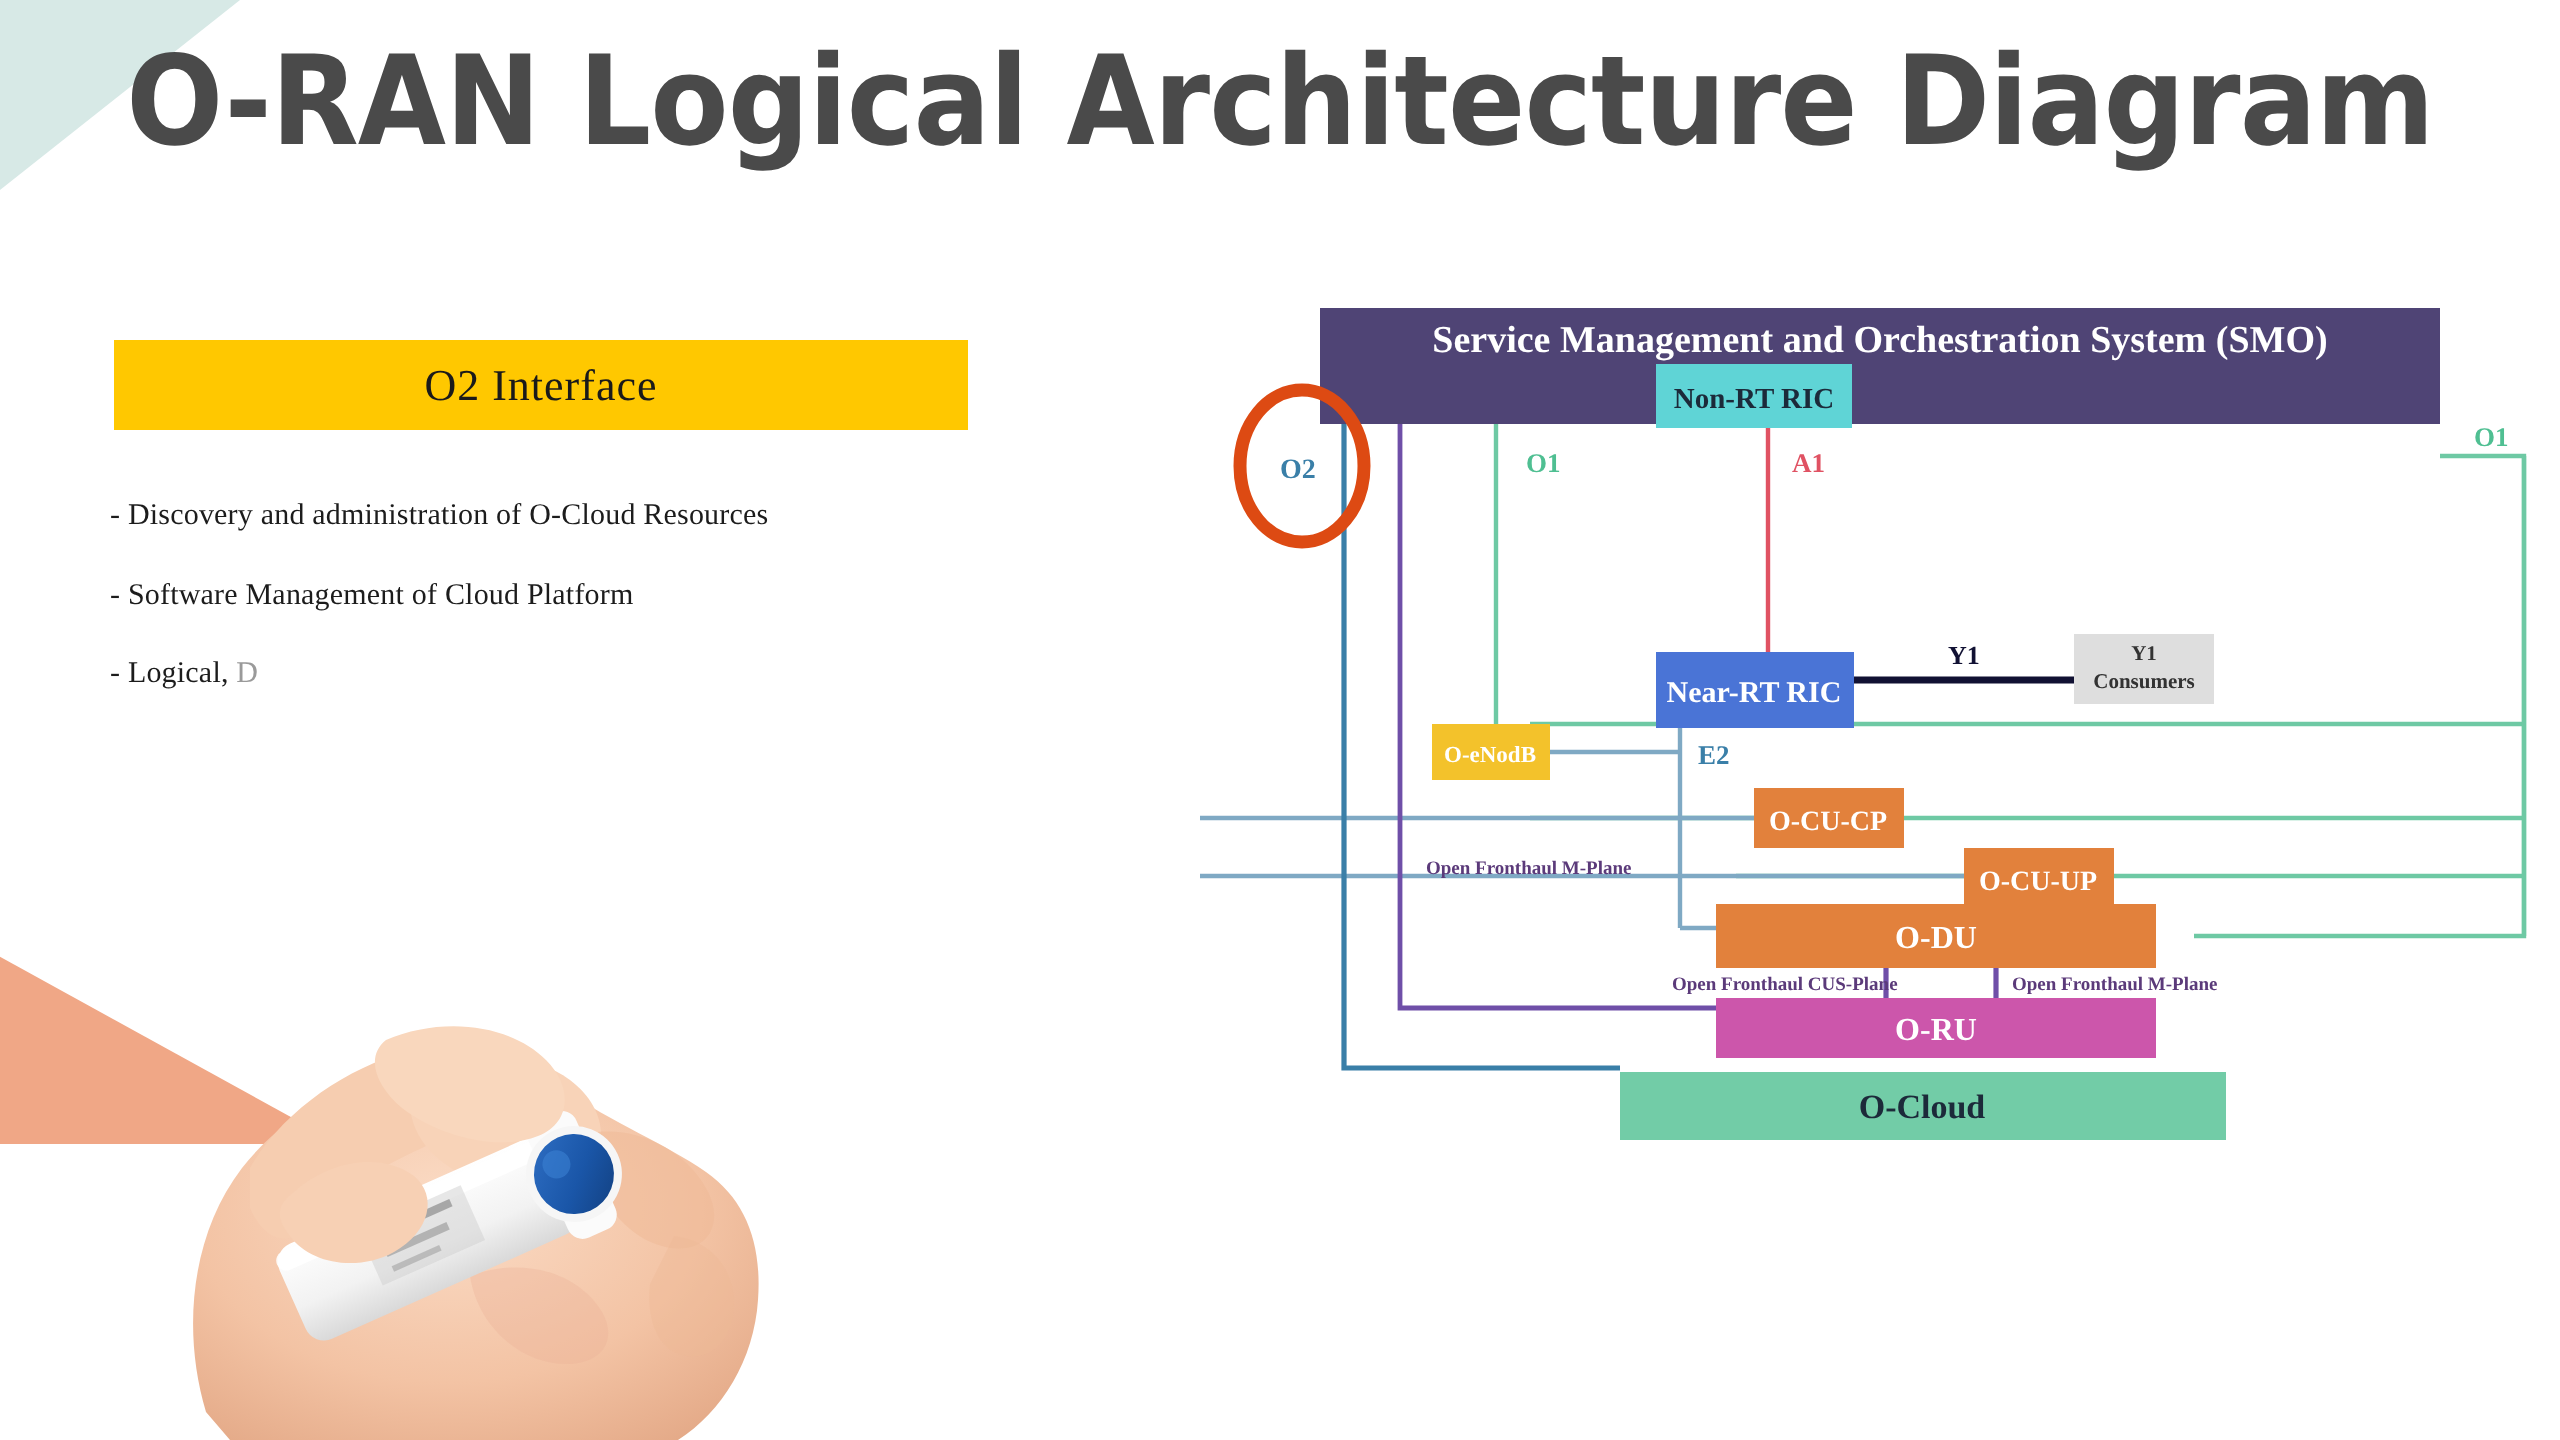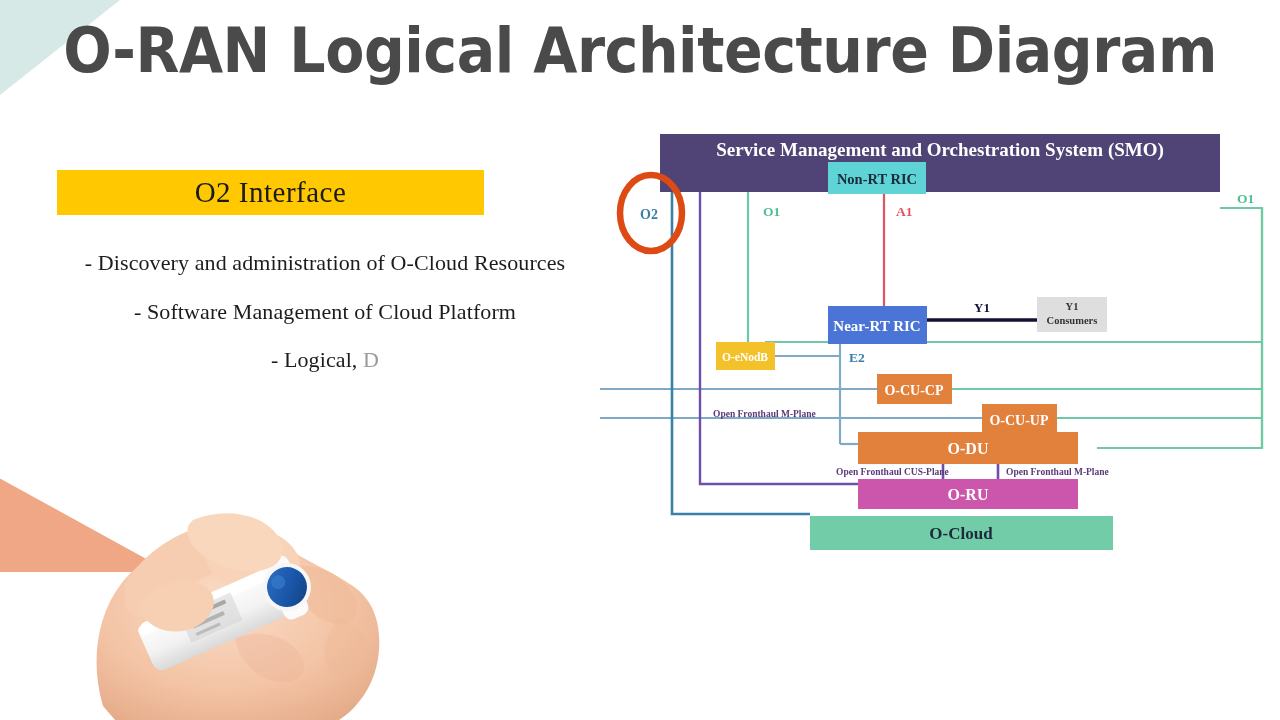--- a/index.html
+++ b/index.html
@@ -38,43 +38,42 @@
 
   
   .heading-box {
     position: absolute; left: 57px; top: 170px;
     width: 427px; height: 45px;
     background: #ffc800;
     display: flex; align-items: center; justify-content: center;
   }
   .heading-box .heading-text {
     font-family: "Liberation Serif", serif;
-    font-size: 29px;
+    font-size: 22px;
     color: #1a1a1a;
     letter-spacing: 0.5px;
   }
 
   .bullets { position: absolute; left: 55px; top: 250px; width: 540px; }
   .bullet {
     font-family: "Liberation Serif", serif;
-    font-size: 22px;
+    font-size: 15px;
     color: #1c1c1c;
     margin-bottom: 22.5px;
     white-space: nowrap;
     letter-spacing: 0.1px;
-    text-align: center;
   }
   .bullet.partial .ghost { color: #9a9a9a; }
 
   
   .hand-wrap { position: absolute; left: 85px; top: 468px; width: 330px; height: 252px; }
   .hand-wrap svg { display: block; }
 
   
-  .diagram { position: absolute; left: 600px; top: 134px; width: 680px; height: 430px; }
+  .diagram { position: absolute; left: 600px; top: 154px; width: 680px; height: 430px; }
   .diagram svg { display: block; }
 
   .dg-label {
     font-family: "Liberation Serif", serif;
     font-weight: bold;
   }
 </style>
 </head>
 <body>
 

